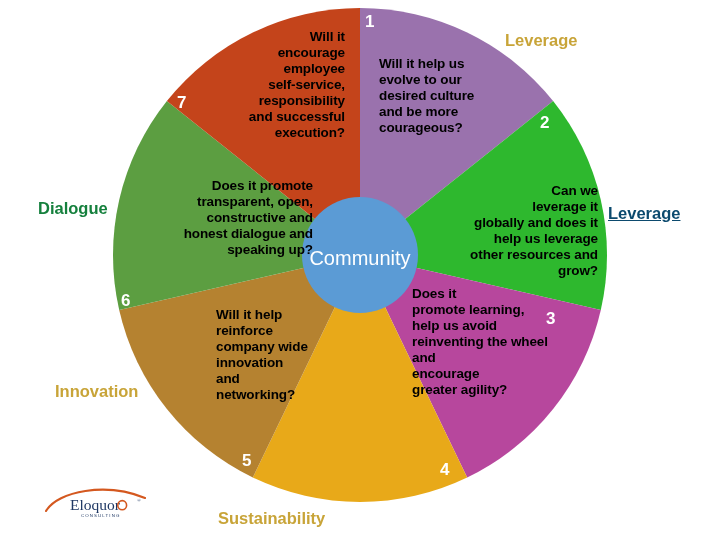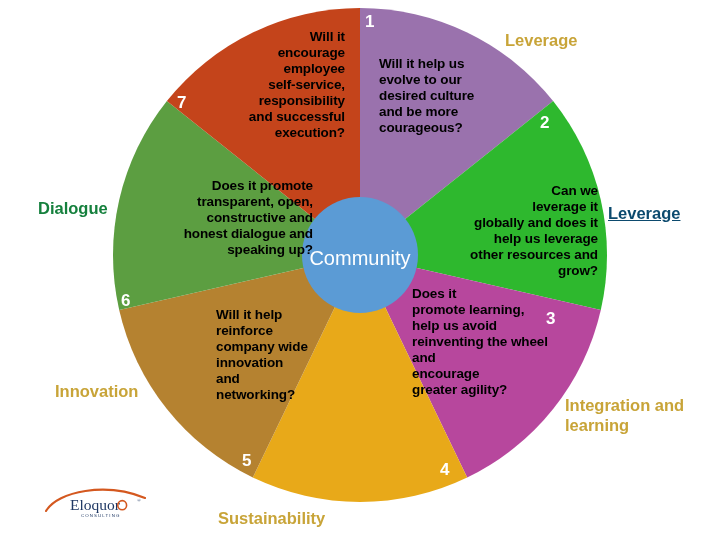--- a/index.html
+++ b/index.html
@@ -141,22 +141,20 @@
   <div class="seg-number" style="left:365px; top:13px;">1</div>
   <div class="seg-number" style="left:540px; top:114px;">2</div>
   <div class="seg-number" style="left:546px; top:310px;">3</div>
   <div class="seg-number" style="left:440px; top:461px;">4</div>
   <div class="seg-number" style="left:242px; top:452px;">5</div>
   <div class="seg-number" style="left:121px; top:292px;">6</div>
   <div class="seg-number" style="left:177px; top:94px;">7</div>
 
   <div class="outer-label" style="left: 505px; top: 31px; text-align: left; color: rgb(200, 164, 56);">Leverage</div>
   <div class="outer-label" style="left: 608px; top: 204px; text-align: left; color: #0c4a6e; text-decoration: underline;">Leverage</div>
-  <div class="outer-label" style="left: 565px; top: 396px; text-align: left; color: rgb(200, 164, 56);">Integration and
-learning</div>
   <div class="outer-label" style="left: 218px; top: 509px; text-align: left; color: rgb(200, 164, 56);">Sustainability</div>
   <div class="outer-label" style="left: 55px; top: 382px; text-align: left; color: rgb(200, 164, 56);">Innovation</div>
   <div class="outer-label" style="left: 38px; top: 199px; text-align: right; color: #15803d;">Dialogue</div>
 
   <div class="hub-label" style="left:290px; top:248px;">Community</div>
 
   <div id="logo">
     <svg viewBox="0 0 108 36" width="108" height="36">
       <path d="M2 27 C 14 7, 62 -2, 101 14" fill="none" stroke="#d4581f" stroke-width="2.1" stroke-linecap="round"></path>
       <text x="26" y="26" font-family="'Liberation Serif', serif" font-size="15.5" fill="#1f3864">Eloquor</text>

